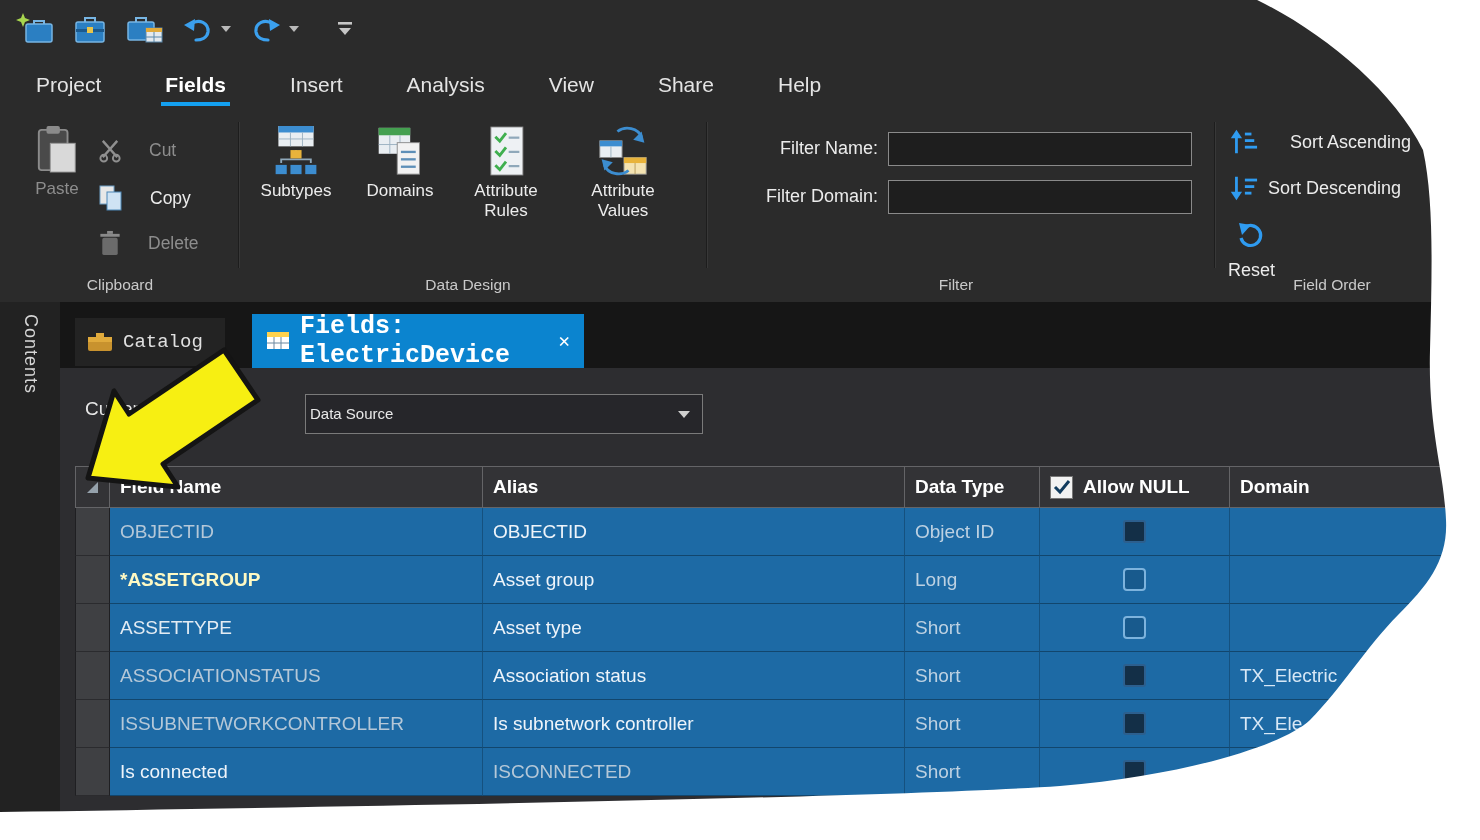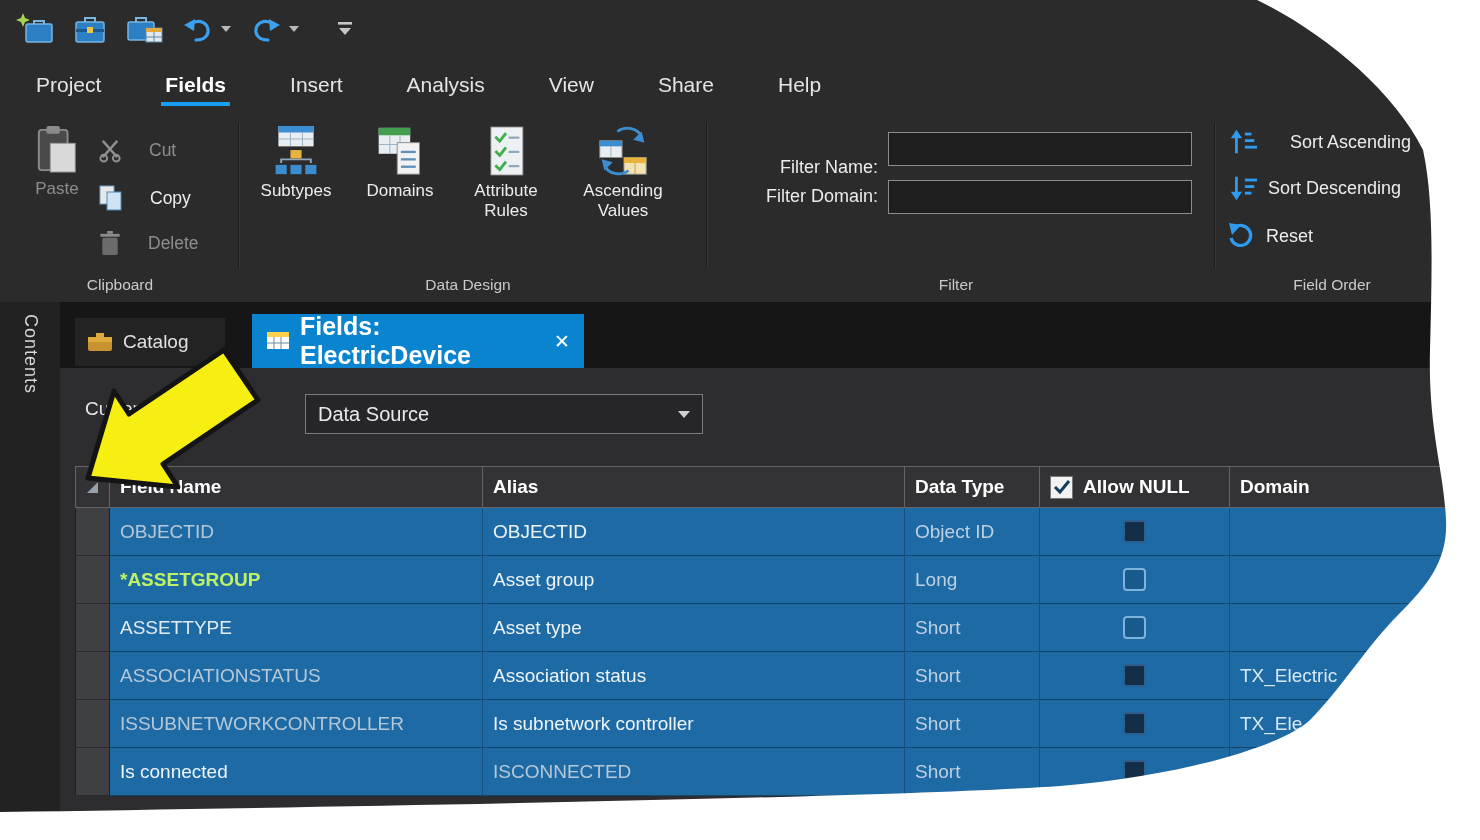--- a/index.html
+++ b/index.html
@@ -28,45 +28,45 @@
 
   .flabel{position:absolute;font-size:18px;color:#ececec;text-align:right;}
   .finput{position:absolute;width:304px;height:34px;background:#1e1e1e;border:1px solid #8a8a8a;color:#e8e8e8;font-size:17px;padding:0 8px;box-sizing:border-box;}
   .fo-item{position:absolute;left:1228px;display:flex;align-items:center;gap:10px;cursor:pointer;}
   .folabel{font-size:18px;color:#ececec;white-space:nowrap;}
 
   
   .contents-strip{position:absolute;left:0;top:302px;width:60px;height:538px;background:#222222;border-right:1px solid #0e0e0e;display:flex;justify-content:center;}
   .vtext{writing-mode:vertical-rl;font-size:18px;color:#d6d6d6;margin-top:12px;letter-spacing:1px;}
 
-  .tabstrip{position:absolute;left:60px;top:302px;right:0;height:66px;background:#161616;}
+  .tabstrip{position:absolute;left:60px;top:302px;right:0;height:66px;background:#161616;font-family:Liberation Mono, monospace;}
   .tab{position:absolute;display:flex;align-items:center;gap:10px;cursor:pointer;}
   .tab-catalog{left:15px;top:16px;height:48px;width:150px;background:#232323;padding:0 12px;box-sizing:border-box;}
   .tab-catalog .tlabel{font-size:19px;color:#e0e0e0;}
   .tab-active{left:192px;top:12px;height:54px;width:332px;background:#0b84cf;padding:0 14px;box-sizing:border-box;}
   .tab-active .tlabel{font-size:25px;font-weight:700;color:#ffffff;}
   .closex{margin-left:auto;font-size:19px;color:#ffffff;cursor:pointer;}
 
   .view{position:absolute;left:60px;top:368px;right:0;bottom:0;background:#2d2d30;}
   .cl-label{position:absolute;left:25px;top:30px;font-size:19px;color:#e8e8e8;}
   .combo{position:absolute;left:245px;top:26px;width:398px;height:40px;background:#26262a;border:1px solid #7a7a7a;box-sizing:border-box;cursor:pointer;}
-  .combo .cval{position:absolute;left:12px;top:0;line-height:38px;font-size:20px;color:#e9e9e9;}
+  .combo .cval{position:absolute;left:4px;top:0;line-height:38px;font-size:15px;color:#e9e9e9;}
   .caret{position:absolute;right:12px;top:16px;width:0;height:0;border-left:6px solid transparent;border-right:6px solid transparent;border-top:7px solid #cfcfcf;}
 
   
   .tbl{position:absolute;left:15px;top:98px;display:grid;grid-template-columns:35px 373px 422px 135px 190px 262px;grid-template-rows:42px repeat(6,48px);}
   .hc{display:flex;align-items:center;padding-left:10px;background:#333336;border-right:1px solid #646467;border-bottom:1px solid #646467;border-top:1px solid #646467;color:#fff;font-weight:700;font-size:19px;white-space:nowrap;overflow:hidden;cursor:pointer;}
   .hc.corner{justify-content:center;padding-left:0;border-left:1px solid #646467;}
   .hc.an{gap:10px;}
   .hcb{width:23px;height:23px;background:#f2f2f2;border:1px solid #777;display:flex;align-items:center;justify-content:center;box-sizing:border-box;cursor:pointer;}
   .tri{width:0;height:0;border-left:11px solid transparent;border-bottom:11px solid #95a1ab;}
   .rh{background:#3f4043;border-right:1px solid #1f1f22;border-bottom:1px solid #2b2b2e;border-left:1px solid #1f1f22;cursor:pointer;}
   .cell{display:flex;align-items:center;padding-left:10px;font-size:19px;background:#1d6aa5;border-right:1px solid #15517f;border-bottom:1px solid #12466d;color:#e2ebf3;overflow:hidden;white-space:nowrap;cursor:pointer;}
   .fn{}
-  .fn.bold{font-weight:700;color:#bef264;}
+  .fn.bold{font-weight:700;color:#fef9c3;}
   .fn.muted{color:#b5c8d8;}
   .alias{color:#eef4fa;}
   .dtype{color:#bdd1e2;}
   .domain{color:#d8e8f6;}
   .cbcell{justify-content:center;padding-left:0;}
   .cb{width:23px;height:23px;box-sizing:border-box;border-radius:3px;cursor:pointer;}
   .cb.filled{background:#132f47;border:2px solid #2c5f8e;}
   .cb.outline{background:rgba(12,42,72,0.25);border:2px solid #7db3dd;border-radius:4px;}
 
   
@@ -249,26 +249,26 @@
             <rect x="3" y="18" width="24" height="18" fill="#e9eef2" stroke="#888"></rect>
             <rect x="3" y="18" width="24" height="6" fill="#3c8dd0"></rect>
             <line x1="15" y1="24" x2="15" y2="36" stroke="#9ab0c0"></line>
             <rect x="29" y="36" width="24" height="18" fill="#f4e3b2" stroke="#888"></rect>
             <rect x="29" y="36" width="24" height="6" fill="#e8b33b"></rect>
             <line x1="41" y1="42" x2="41" y2="54" stroke="#b49a5c"></line>
             <path d="M34 50 a16 14 0 0 1 -26 -6" fill="none" stroke="#3c8dd0" stroke-width="3"></path>
             <polygon points="8,50 5,38 17,41" fill="#3c8dd0"></polygon>
           </svg>
         </span>
-        <span class="blabel">Ascending Values</span>
+        <span class="blabel">Attribute Values</span>
       </div>
       <div class="glabel" style="left:248px;width:440px;">Data Design</div>
       <div class="vsep" style="left:706px;"></div>
 
-      <div class="flabel" style="left:712px;top:24px;width:166px;margin-top:19px;">Filter Name:</div>
+      <div class="flabel" style="left:712px;top:24px;width:166px;">Filter Name:</div>
       <input class="finput" style="left: 888px; top: 18px;" value="">
       <div class="flabel" style="left:712px;top:72px;width:166px;">Filter Domain:</div>
       <input class="finput" style="left: 888px; top: 66px;" value="">
       <div class="glabel" style="left:716px;width:480px;">Filter</div>
       <div class="vsep" style="left:1214px;"></div>
 
       <div class="fo-item" style="top:14px;gap:32px;">
         <span class="qicon">
           <svg width="30" height="28" viewBox="0 0 32 28">
             <line x1="9" y1="26" x2="9" y2="6" stroke="#2f9bf0" stroke-width="3"></line>
@@ -285,21 +285,21 @@
           <svg width="30" height="28" viewBox="0 0 32 28">
             <line x1="9" y1="2" x2="9" y2="22" stroke="#2f9bf0" stroke-width="3"></line>
             <polygon points="9,27 3,18 15,18" fill="#2f9bf0"></polygon>
             <rect x="18" y="4" width="13" height="3" fill="#2f9bf0"></rect>
             <rect x="18" y="11" width="10" height="3" fill="#2f9bf0"></rect>
             <rect x="18" y="18" width="7" height="3" fill="#2f9bf0"></rect>
           </svg>
         </span>
         <span class="folabel">Sort Descending</span>
       </div>
-      <div class="fo-item" style="top:108px;">
+      <div class="fo-item" style="top:108px;flex-direction:column;">
         <span class="qicon">
           <svg width="28" height="28" viewBox="0 0 28 28">
             <path d="M6 6 a10 10 0 1 1 -3 10" fill="none" stroke="#2f9bf0" stroke-width="3.2"></path>
             <polygon points="1,1 13,3 4,13" fill="#2f9bf0"></polygon>
           </svg>
         </span>
         <span class="folabel">Reset</span>
       </div>
       <div class="glabel" style="left:1222px;width:220px;">Field Order</div>
     </div>

